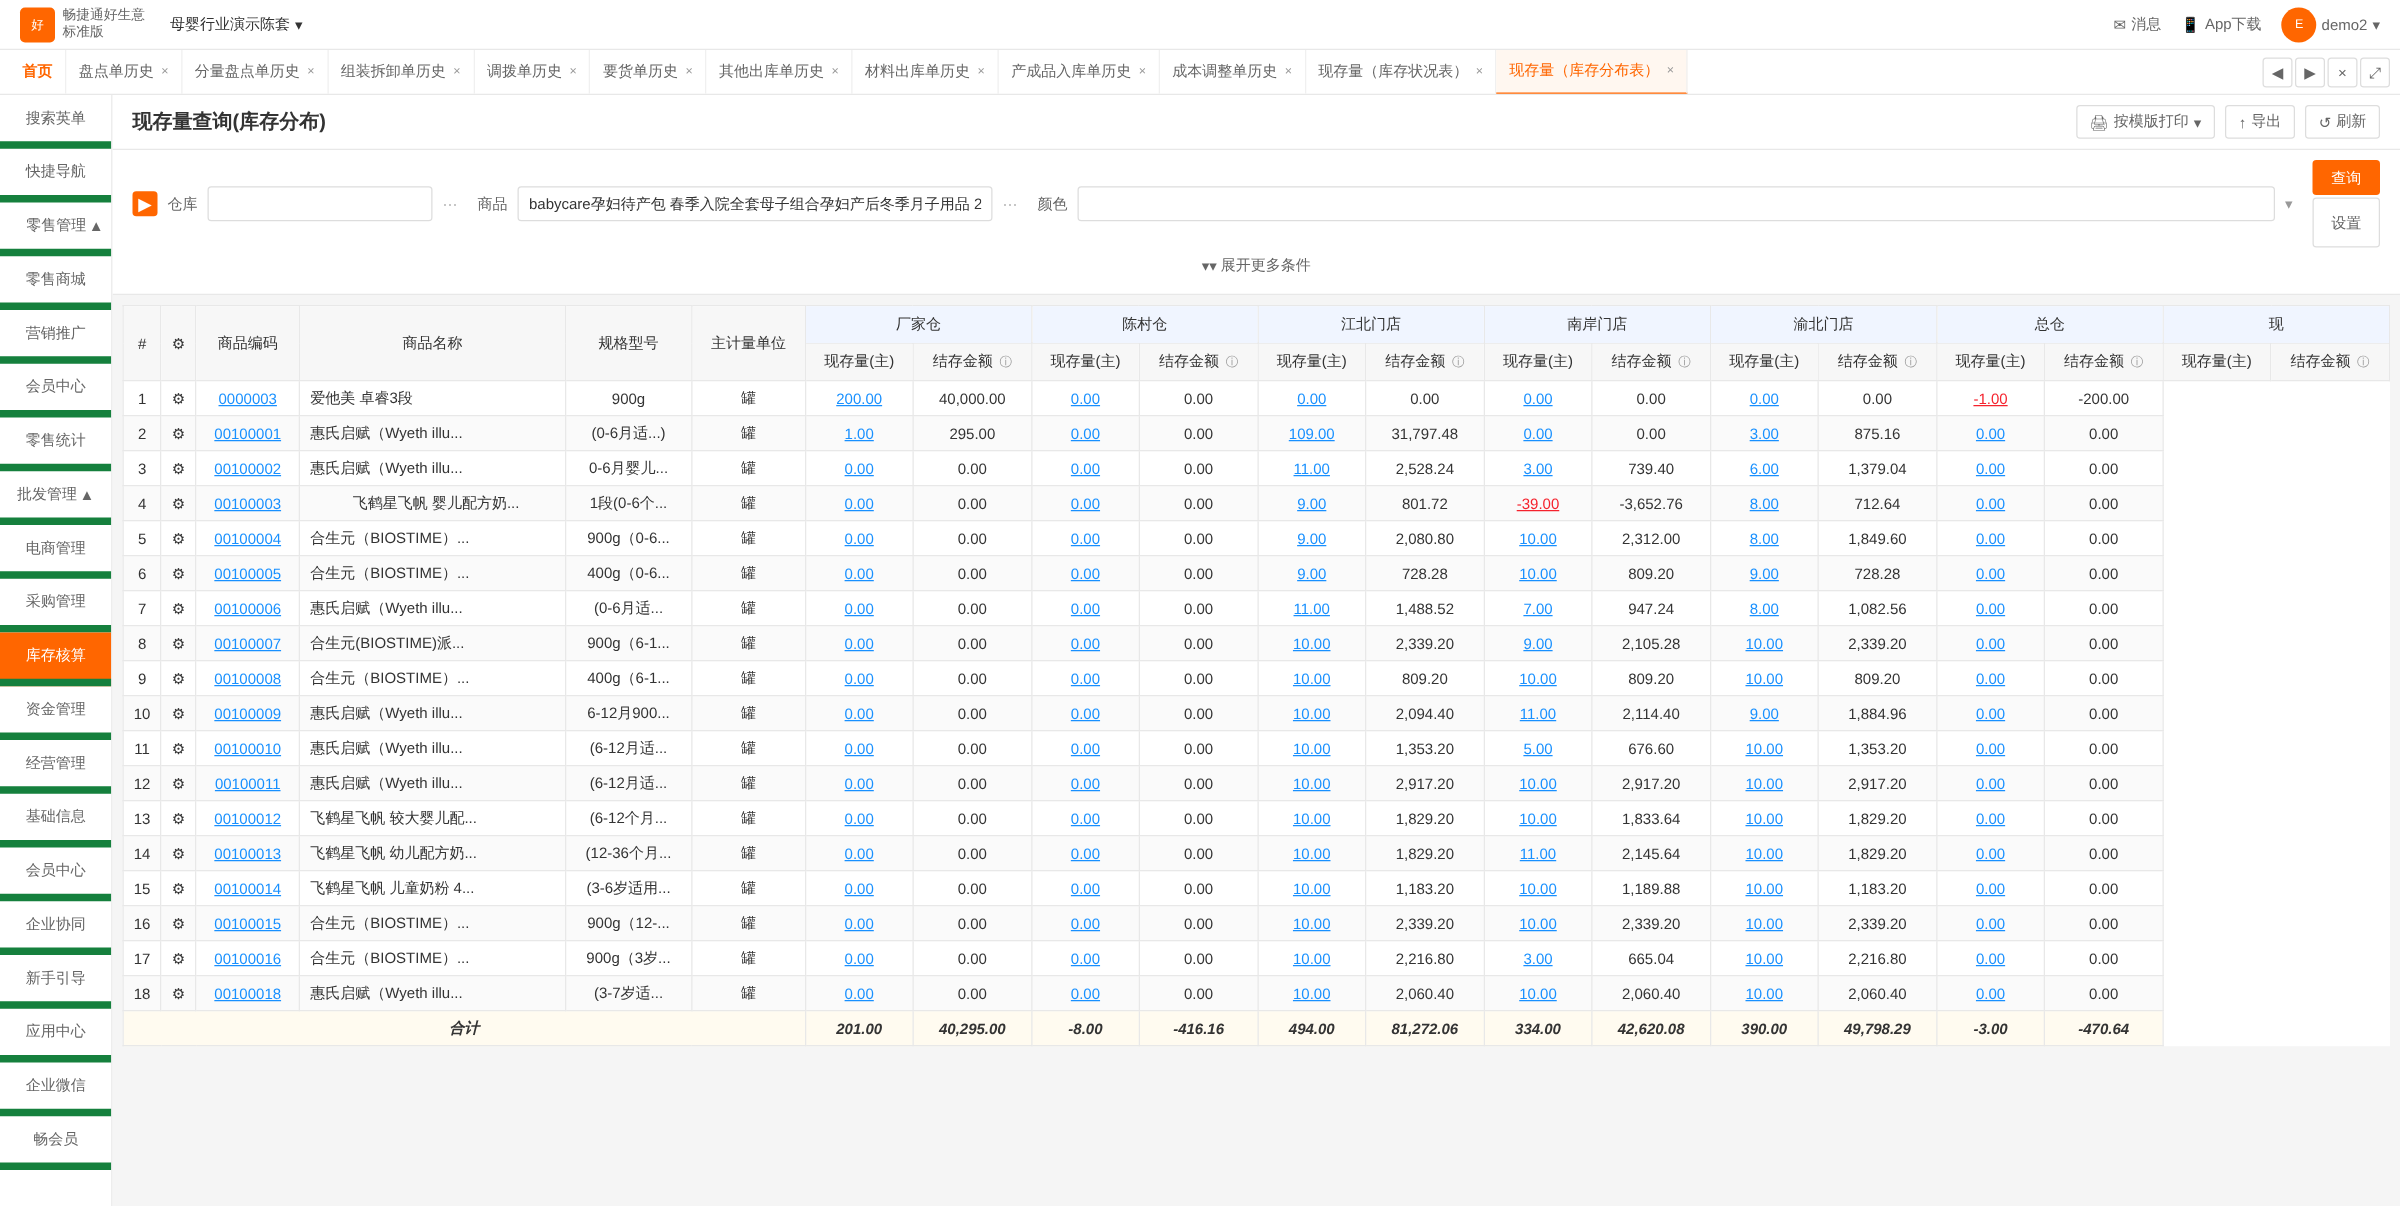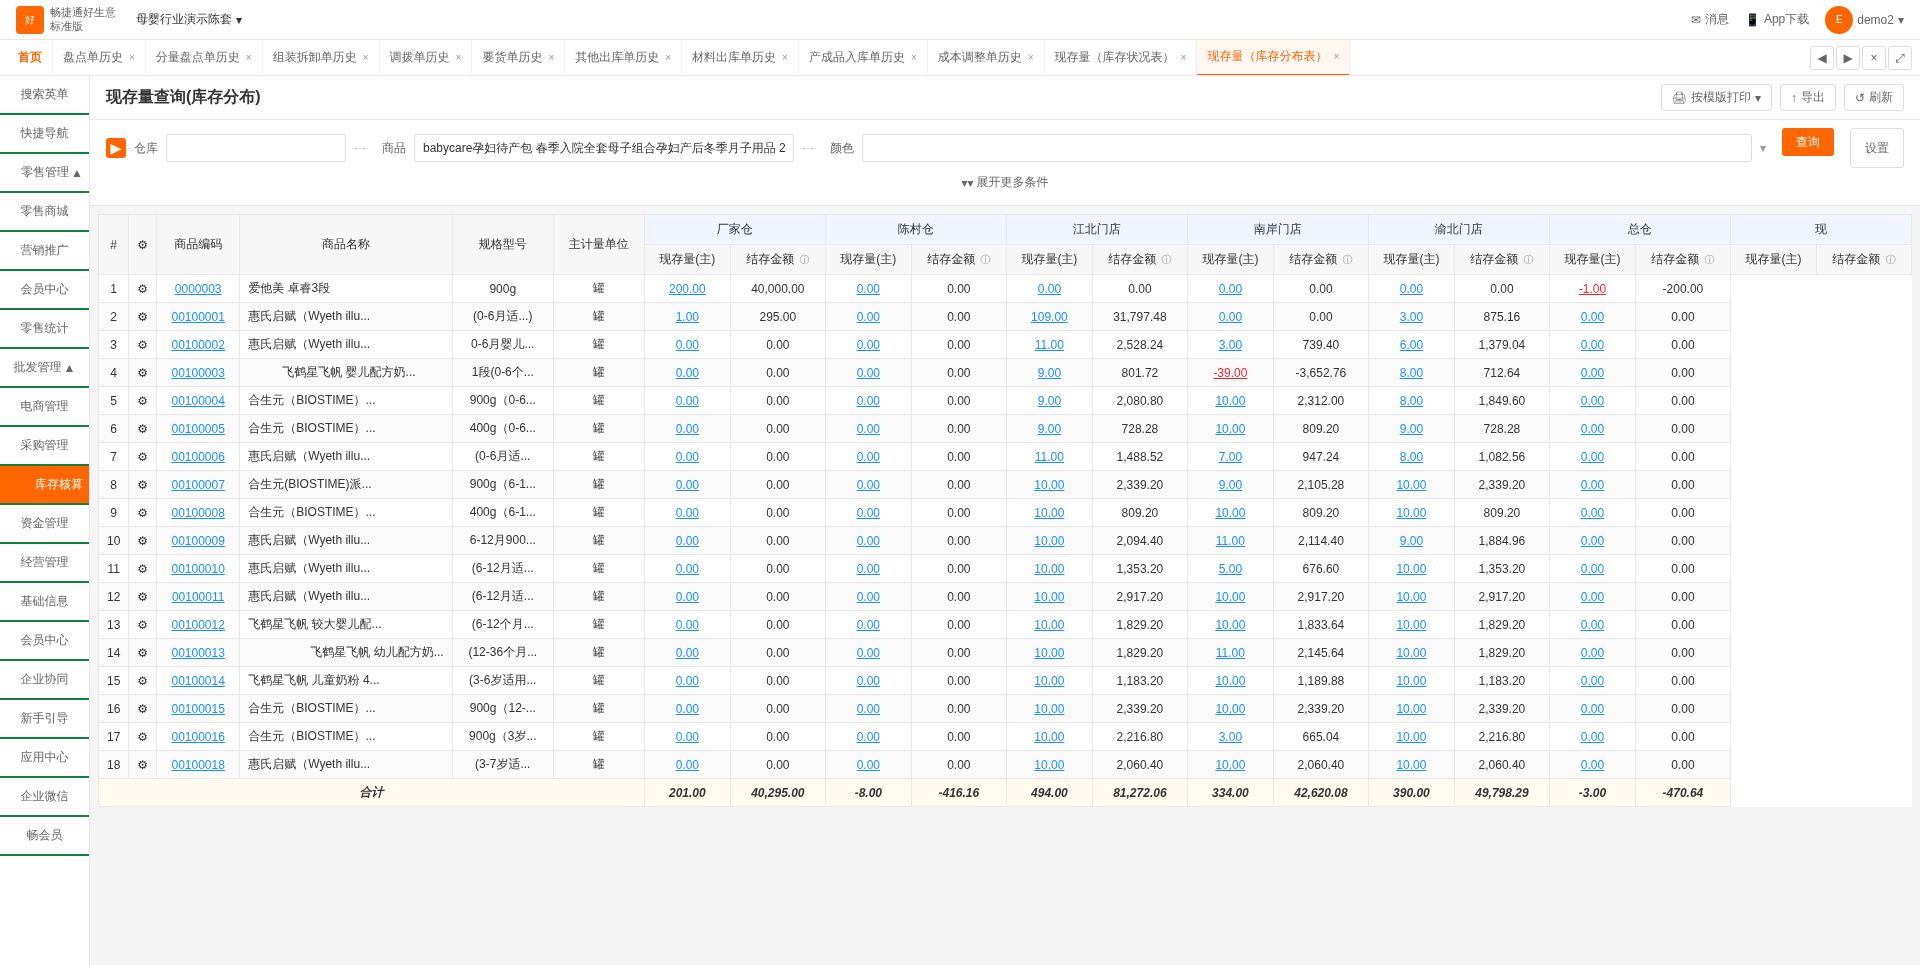--- a/index.html
+++ b/index.html
@@ -22,22 +22,22 @@
     .nav-tab.active { color: #ff6600; background: #fff7f0; border-bottom: 2px solid #ff6600; }
     .nav-tab .close-btn { font-size: 10px; color: #999; margin-left: 2px; }
     .nav-arrows { display: flex; align-items: center; gap: 2px; margin-left: auto; }
     .nav-arrow { width: 24px; height: 24px; border: 1px solid #ddd; border-radius: 3px; display: flex; align-items: center; justify-content: center; cursor: pointer; color: #666; font-size: 12px; }
 
     
     .main-layout { display: flex; height: calc(965px - 76px); }
 
     
     .sidebar { width: 90px; background: #fff; border-right: 1px solid #e8e8e8; flex-shrink: 0; overflow-y: auto; }
-    .sidebar-item { padding: 10px 6px; text-align: center; cursor: pointer; color: #666; font-size: 12px; border-bottom: 2px solid #15803d; }
-    .sidebar-item.active { background: #ff6600; color: #fff; text-align: right; }
+    .sidebar-item { padding: 10px 6px; text-align: center; cursor: pointer; color: #666; font-size: 12px; border-bottom: 6px solid #15803d; }
+    .sidebar-item.active { background: #ff6600; color: #fff; }
 
     
     .content { flex: 1; overflow: hidden; display: flex; flex-direction: column; background: #f5f5f5; }
 
     
     .page-header { background: #fff; padding: 8px 16px; display: flex; align-items: center; justify-content: space-between; border-bottom: 1px solid #e8e8e8; }
     .page-title { font-size: 16px; font-weight: bold; color: #333; }
     .page-actions { display: flex; gap: 8px; align-items: center; }
     .action-btn { padding: 4px 10px; border: 1px solid #ddd; border-radius: 3px; background: #fff; cursor: pointer; color: #666; font-size: 12px; display: flex; align-items: center; gap: 4px; }
 
@@ -255,21 +255,21 @@
         <button class="filter-expand">▶</button>
         <span class="filter-label">仓库</span>
         <input class="filter-input wide" value="" style="width: 180px;">
         <span class="filter-ellipsis">···</span>
         <span class="filter-label" style="margin-left:8px;">商品</span>
         <input class="filter-product-input" value="babycare孕妇待产包 春季入院全套母子组合孕妇产后冬季月子用品 22件套 ..." style="">
         <span class="filter-ellipsis">···</span>
         <span class="filter-label" style="margin-left:8px;">颜色</span>
         <input class="filter-color-input" value="" style="flex: 1 1 0%;">
         <span style="color:#999;cursor:pointer;">▾</span>
-        <div style="display:flex;flex-direction:row;gap:16px;margin-left:8px;">
+        <div style="display:flex;flex-direction:column;gap:2px;margin-left:8px;">
           <button class="btn-query">查询</button>
           <button class="btn-setting">设置</button>
         </div>
       </div>
       <div class="filter-row" style="justify-content:center;">
         <button class="expand-more">
           <span>▾▾</span>
           <span>展开更多条件</span>
         </button>
       </div>
@@ -568,21 +568,21 @@
     <td class="">1,833.64</td>
     <td><span class="num-link">10.00</span></td>
     <td>1,829.20</td>
     <td><span class="num-link ">0.00</span></td>
     <td class="">0.00</td>
   </tr>
             <tr>
     <td>14</td>
     <td class="gear-cell">⚙</td>
     <td><span class="num-link">00100013</span></td>
-    <td style="text-align:right;max-width:180px;overflow:hidden;text-overflow:ellipsis;">飞鹤星飞帆 幼儿配方奶...</td>
+    <td style="text-align:left;max-width:180px;overflow:hidden;text-overflow:ellipsis;">飞鹤星飞帆 幼儿配方奶...</td>
     <td>(12-36个月...</td>
     <td>罐</td>
     <td><span class="num-link">0.00</span></td>
     <td>0.00</td>
     <td><span class="num-link">0.00</span></td>
     <td>0.00</td>
     <td><span class="num-link">10.00</span></td>
     <td>1,829.20</td>
     <td><span class="num-link ">11.00</span></td>
     <td class="">2,145.64</td>

